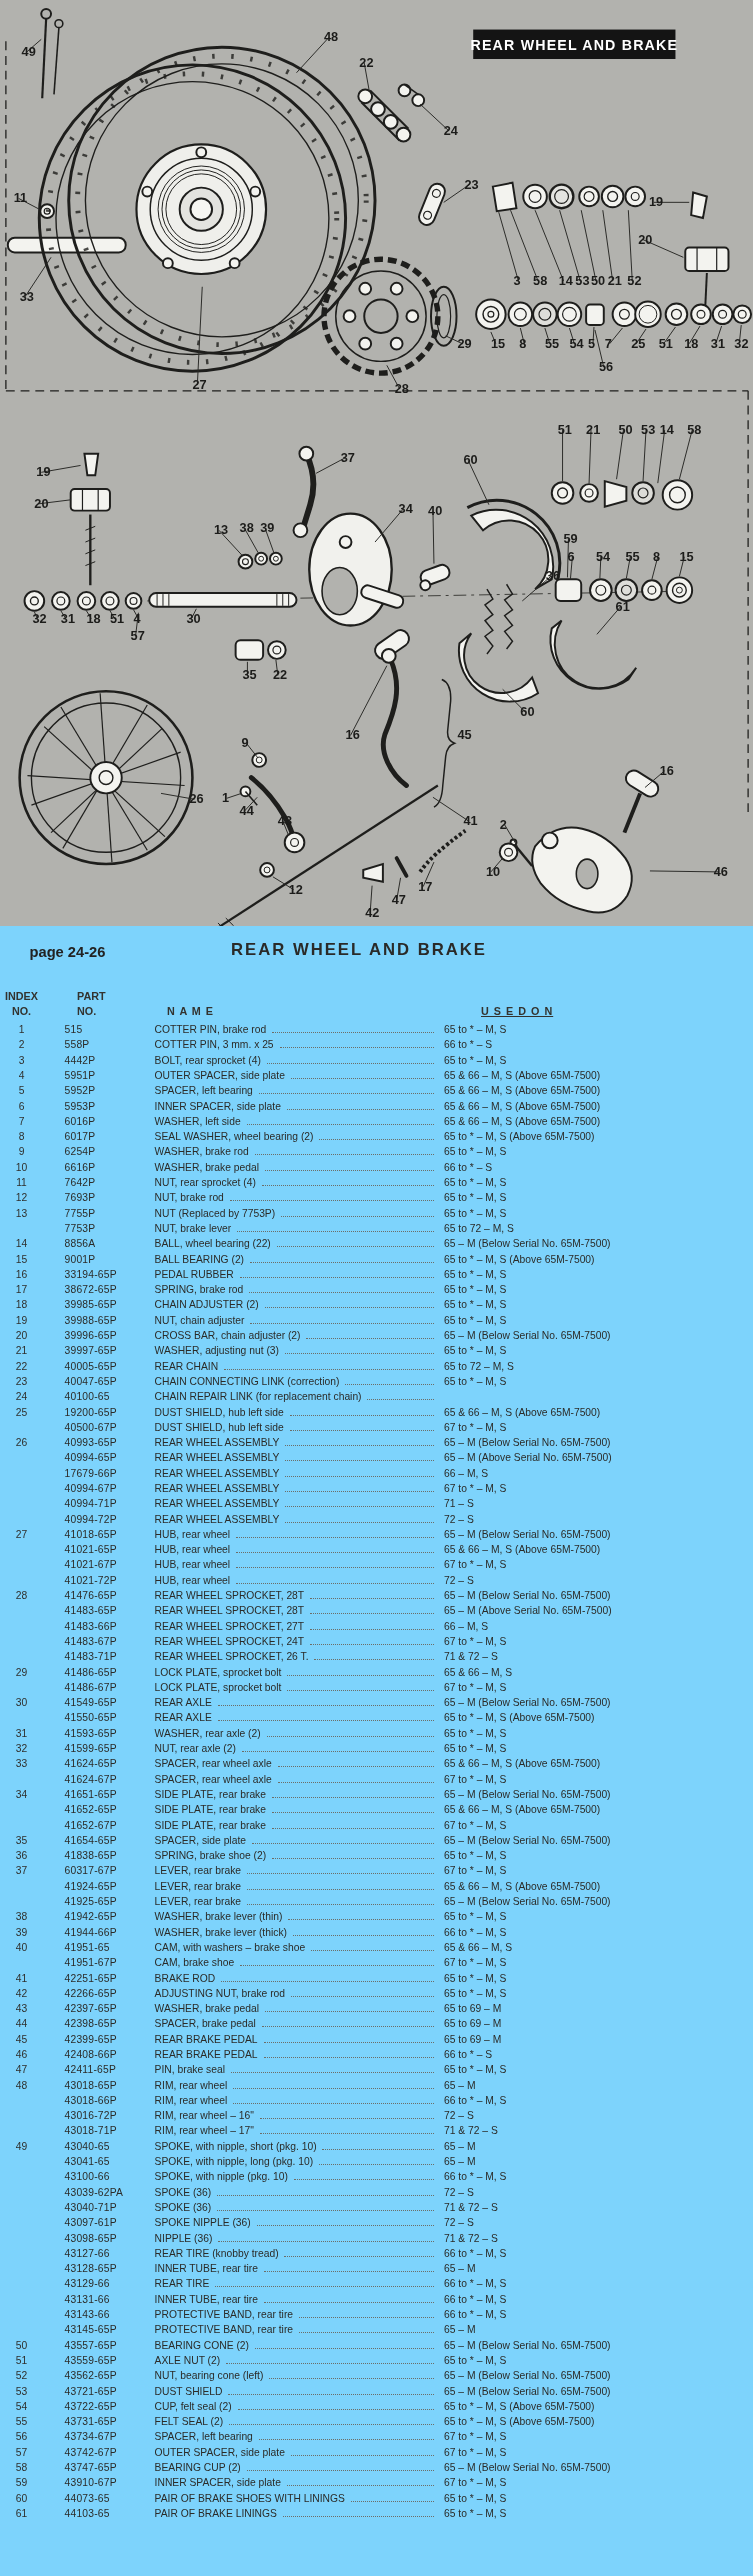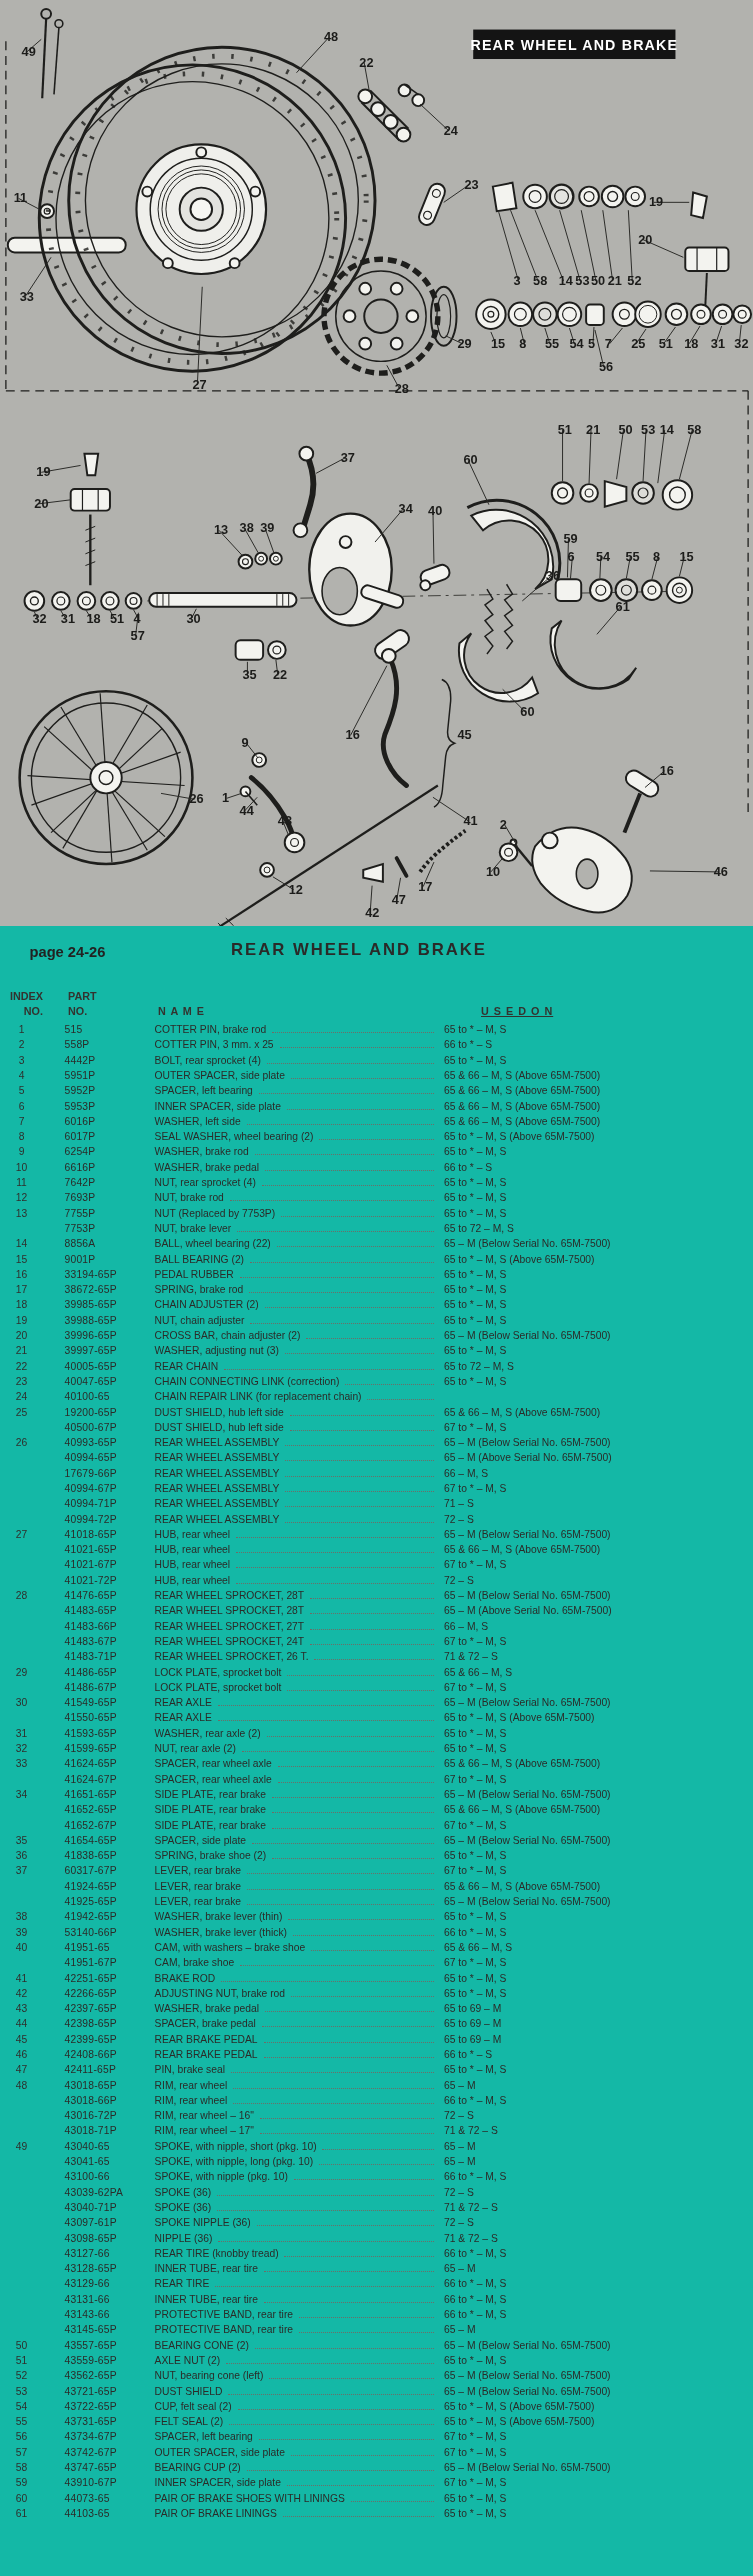--- a/index.html
+++ b/index.html
@@ -3,28 +3,28 @@
 <meta charset="utf-8">
 <style>
   html,body{margin:0;padding:0;background:#888;}
   #page{width:754px;height:2576px;position:relative;background:#edece8;font-family:"Liberation Sans",sans-serif;overflow:hidden;}
   #diagram-wrap{position:relative;width:754px;height:926px;background:#b2b2ae;}
   svg text.callout{font-family:"Liberation Sans",sans-serif;font-weight:bold;font-size:13px;fill:#1c1c1a;}
   svg .part{fill:#f3f3ef;stroke:#1e1e1c;stroke-width:2;}
   svg .ln{stroke:#1e1e1c;fill:none;}
   svg .leader{stroke:#2a2a27;stroke-width:1;}
   
-  #table-section{position:relative;width:754px;height:1650px;background:#14b8a6;color:#2b2b28;}
+  #table-section{position:relative;width:754px;height:1650px;background:#7dd3fc;color:#2b2b28;}
   .title-row{position:relative;height:47px;padding-top:15.7px;}
   .page-label{position:absolute;left:29.5px;top:17.7px;font-size:14.7px;font-weight:bold;color:#222;}
   .table-title{position:absolute;left:359px;top:13.7px;transform:translateX(-50%);font-size:16.7px;font-weight:bold;letter-spacing:2px;white-space:nowrap;color:#2a2a28;}
   .thead{font-weight:bold;font-size:10.8px;color:#33332f;}
   .hrow{display:flex;height:14.7px;align-items:center;}
-  .c-idx{width:43px;text-align:right;flex:0 0 auto;}
-  .c-part{width:90px;margin-left:25px;flex:0 0 auto;}
+  .c-idx{width:43px;text-align:center;flex:0 0 auto;}
+  .c-part{width:90px;margin-left:34px;flex:0 0 auto;}
   .c-name{flex:1 1 auto;display:flex;align-items:baseline;min-width:0;}
   .c-used{width:310px;flex:0 0 auto;text-decoration:underline;}
   .h-name{letter-spacing:1px;}
   .h-used{margin-left:37px;letter-spacing:1px;}
   #rows{margin-top:3.9px;}
   .trow{display:flex;height:15.3px;align-items:center;font-size:10.3px;}
   .t-idx{width:43px;text-align:center;flex:0 0 auto;color:#2f2f2c;}
   .t-part{width:90px;margin-left:21.6px;flex:0 0 auto;letter-spacing:0.2px;}
   .t-namezone{flex:1 1 auto;display:flex;align-items:baseline;min-width:0;}
   .t-name{white-space:nowrap;}
@@ -1036,21 +1036,21 @@
           <span class="t-idx">38</span>
           <span class="t-part">41942-65P</span>
           <span class="t-namezone">
             <span class="t-name">WASHER, brake lever (thin)</span>
             <span class="dots"></span>
           </span>
           <span class="t-used">65 to * – M, S</span>
         </div>
         <div class="trow">
           <span class="t-idx">39</span>
-          <span class="t-part">53140-66P</span>
+          <span class="t-part">41944-66P</span>
           <span class="t-namezone">
             <span class="t-name">WASHER, brake lever (thick)</span>
             <span class="dots"></span>
           </span>
           <span class="t-used">66 to * – M, S</span>
         </div>
         <div class="trow">
           <span class="t-idx">40</span>
           <span class="t-part">41951-65</span>
           <span class="t-namezone">

